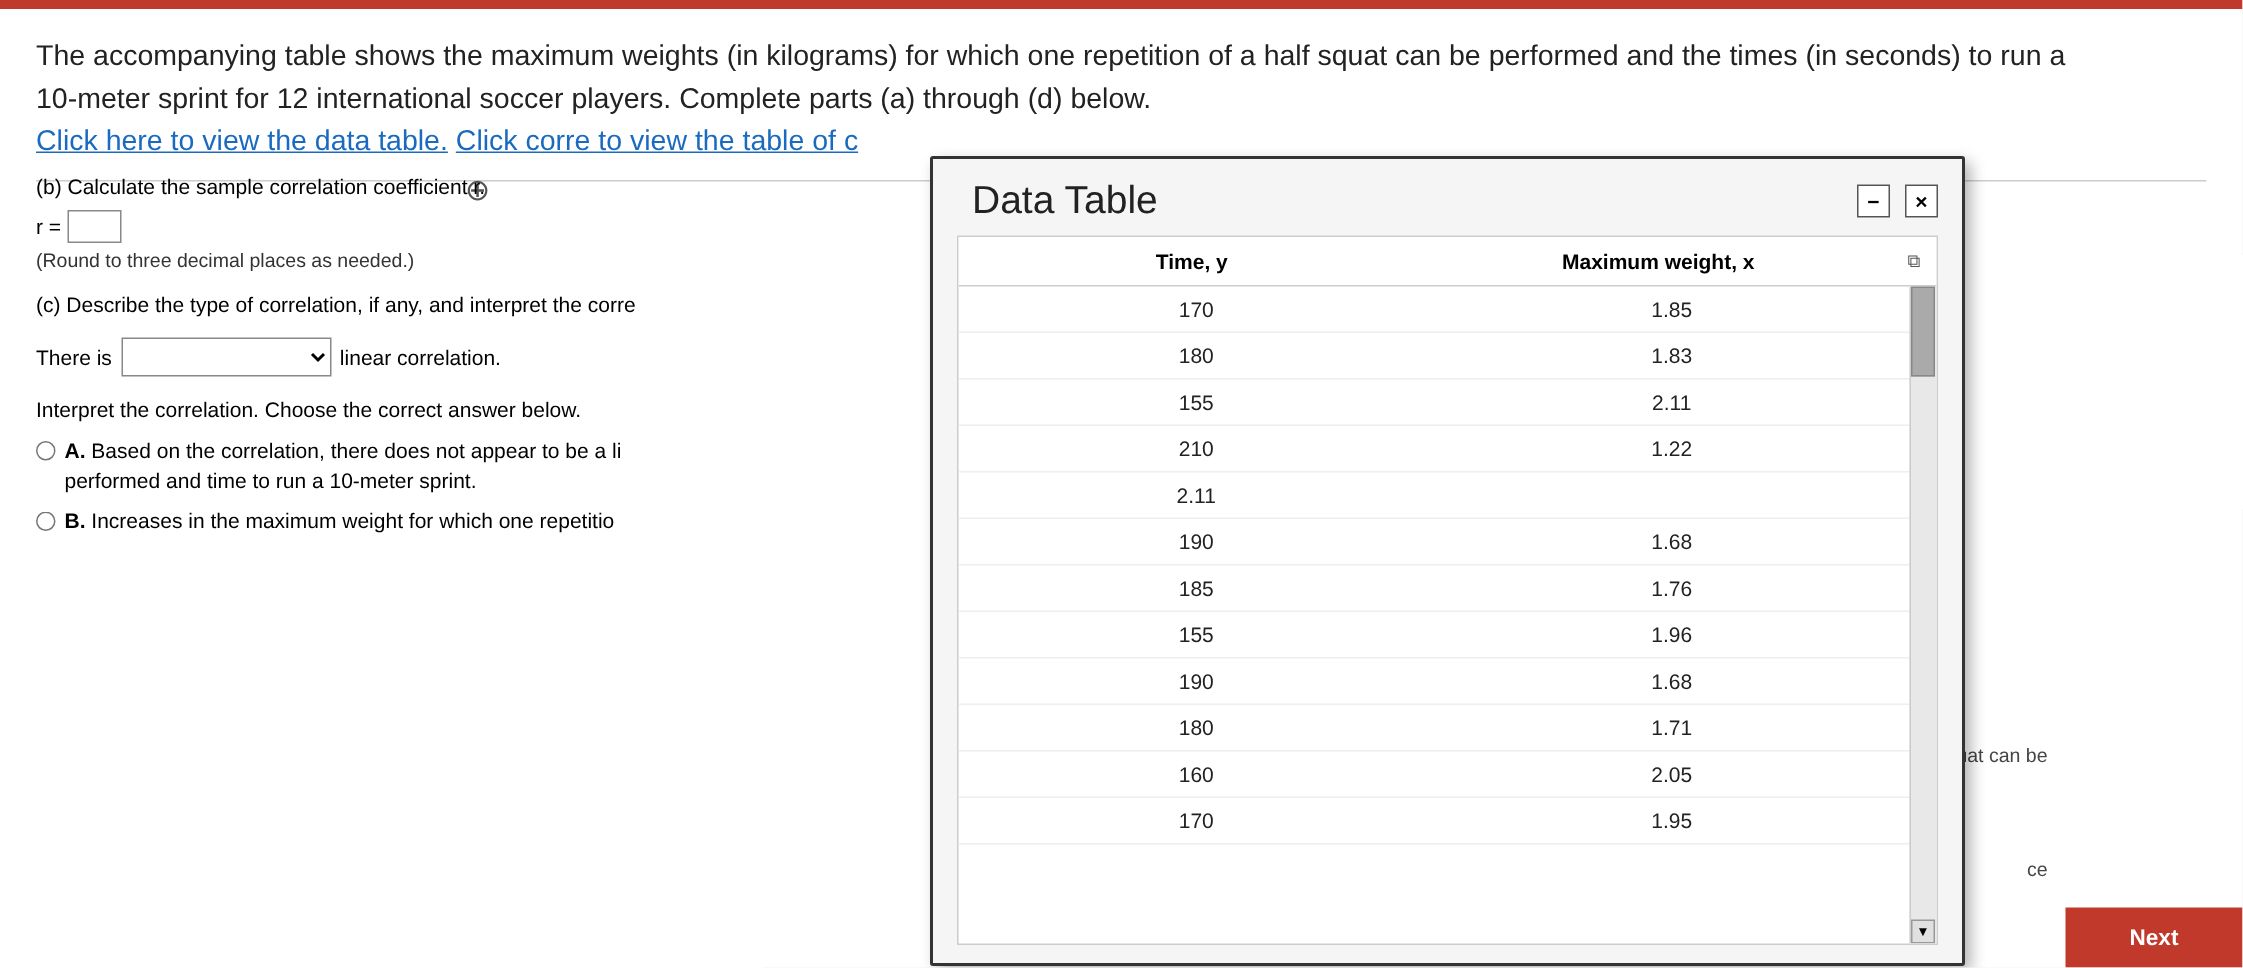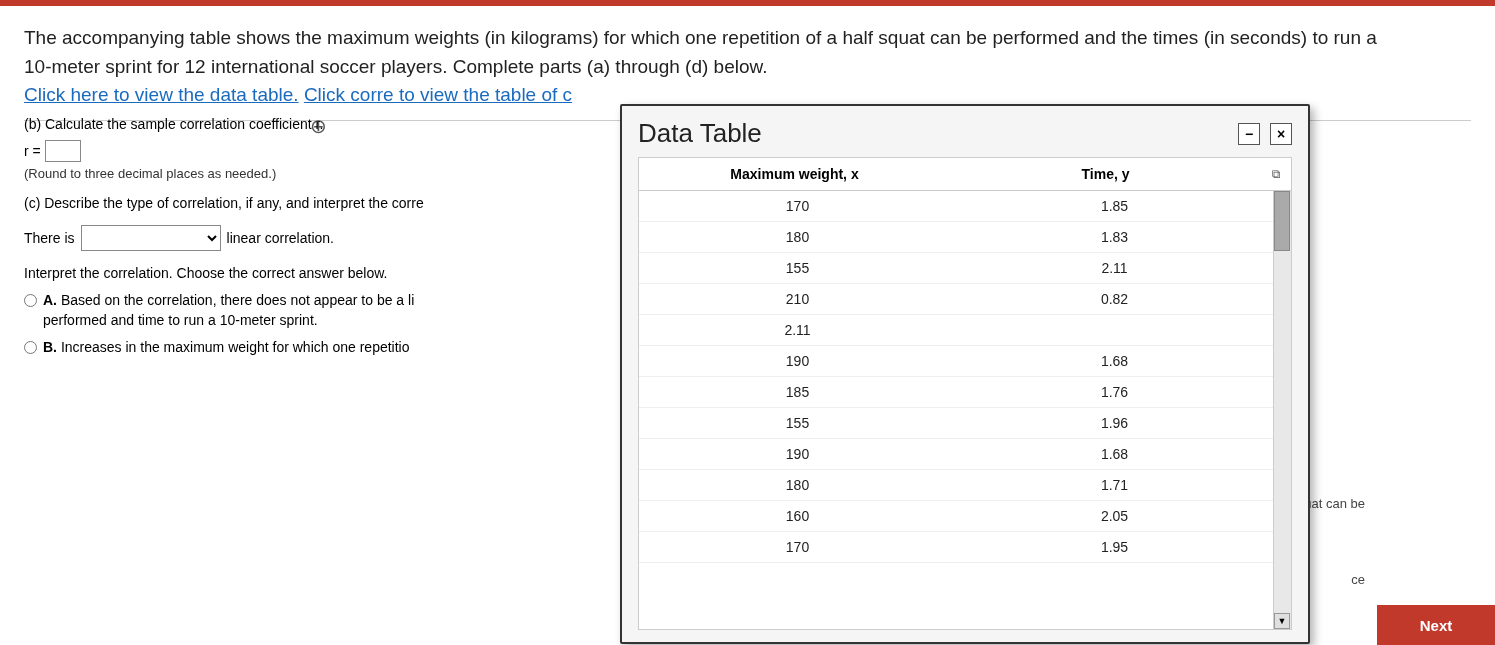--- a/index.html
+++ b/index.html
@@ -141,21 +141,21 @@
       border-radius: 2px;
       box-shadow: 4px 4px 10px rgba(0,0,0,0.3);
       display: flex;
       flex-direction: column;
     }
 
     .modal-title-bar {
       display: flex;
       align-items: center;
       justify-content: space-between;
-      padding: 12px 16px 8px 16px;
+      padding: 12px 16px 8px 26px;
       background: #f5f5f5;
     }
 
     .modal-title {
       font-size: 26px;
       font-weight: normal;
       color: #222;
     }
 
     .modal-controls {
@@ -371,43 +371,43 @@
       <div class="modal-title">Data Table</div>
       <div class="modal-controls">
         <button class="modal-btn">−</button>
         <button class="modal-btn">×</button>
       </div>
     </div>
 
     <div class="table-container">
 
       <div class="table-header">
+        <div class="table-header-cell">Time, y</div>
         <div class="table-header-cell">Maximum weight, x</div>
-        <div class="table-header-cell">Time, y</div>
         <div class="table-header-icon">⧉</div>
       </div>
 
       <div class="table-body">
         <div class="table-rows" id="table-rows-container">
 
         <div class="table-row">
       <div class="table-cell">170</div>
       <div class="table-cell">1.85</div>
     </div>
             <div class="table-row">
       <div class="table-cell">180</div>
       <div class="table-cell">1.83</div>
     </div>
             <div class="table-row">
       <div class="table-cell">155</div>
       <div class="table-cell">2.11</div>
     </div>
             <div class="table-row">
       <div class="table-cell">210</div>
-      <div class="table-cell">0.82</div>
+      <div class="table-cell">1.22</div>
     </div>
             <div class="table-row">
       <div class="table-cell">2.11</div>
     </div>
             <div class="table-row">
       <div class="table-cell">190</div>
       <div class="table-cell">1.68</div>
     </div>
             <div class="table-row">
       <div class="table-cell">185</div>

